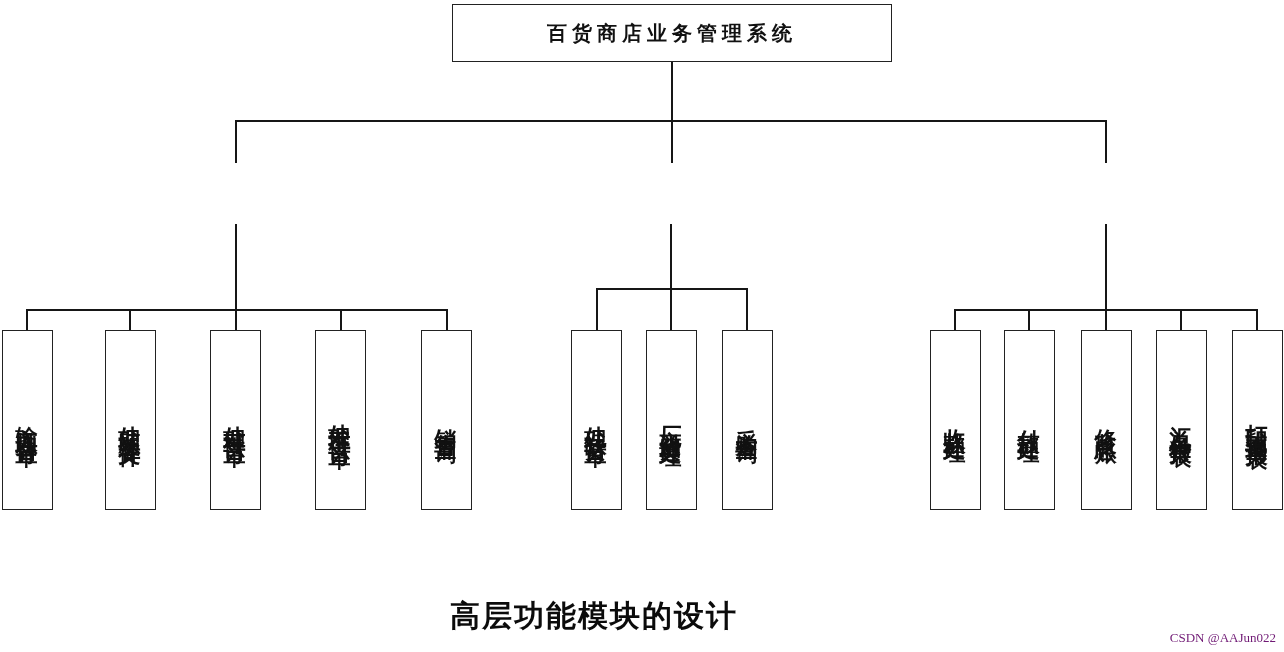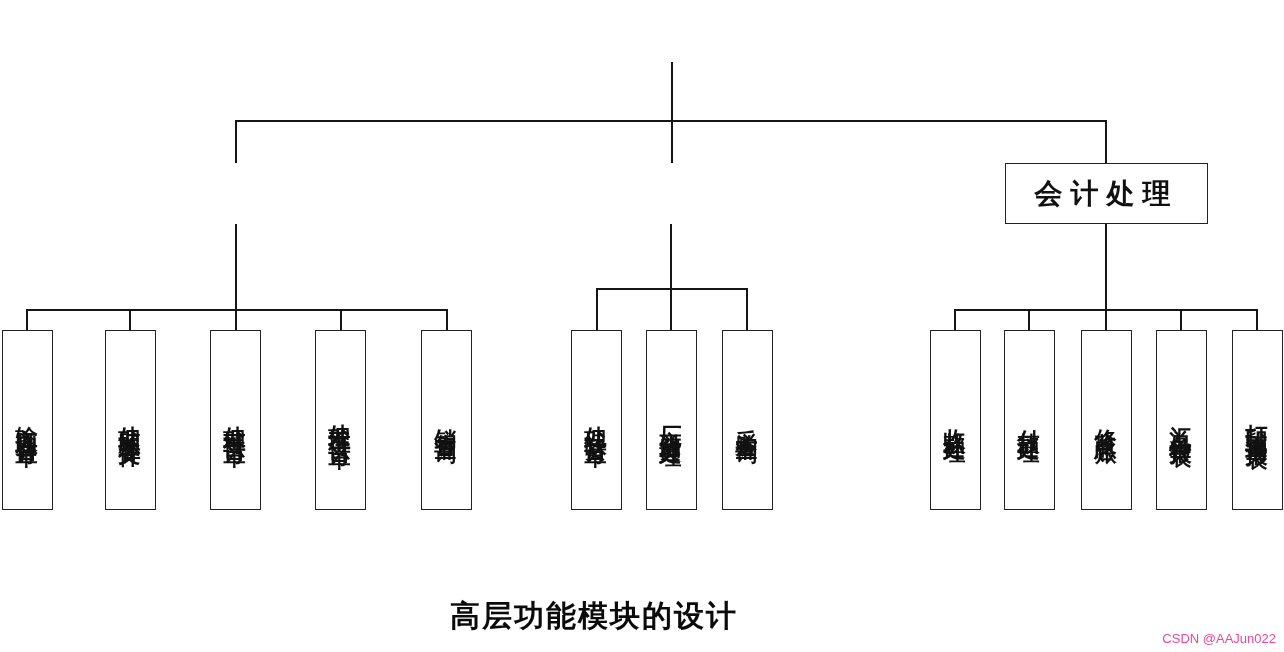--- a/index.html
+++ b/index.html
@@ -24,21 +24,21 @@
   .leaf{
     top:330px;width:51px;height:180px;font-size:22px;font-weight:600;
     writing-mode:vertical-rl;text-orientation:upright;letter-spacing:4px;line-height:1;
   }
   .caption{
     position:absolute;left:450px;top:596px;width:440px;text-align:left;
     font-size:30px;font-weight:bold;letter-spacing:2px;color:#0b0b0b;
   }
   .watermark{
     position:absolute;right:8px;bottom:6px;font-size:13px;
-    font-family:Liberation Sans, sans-serif;color:#ec4899;
+    font-family:Liberation Serif, serif;color:#701a75;
   }
 </style>
 </head>
 <body>
 
 <div class="canvas">
 
   <div class="vline" style="left:671px;top:62px;height:101px;"></div>
 
   <div class="hline" style="left:236px;top:120px;width:870px;"></div>
@@ -59,24 +59,24 @@
   <div class="vline" style="left:446px;top:309px;height:21px;"></div>
 
   <div class="vline" style="left:596px;top:288px;height:42px;"></div>
   <div class="vline" style="left:746px;top:288px;height:42px;"></div>
 
   <div class="vline" style="left:954px;top:309px;height:21px;"></div>
   <div class="vline" style="left:1028px;top:309px;height:21px;"></div>
   <div class="vline" style="left:1180px;top:309px;height:21px;"></div>
   <div class="vline" style="left:1256px;top:309px;height:21px;"></div>
 
+  <div class="node root">
+    <span>百货商店业务管理系统</span>
+  </div>
 
-  <div class="node l2 l2-accounting">
-    <span>会计处理</span>
-  </div>
 
   <div class="node leaf" style="left:2px;">
     <span>输入顾客订单</span>
   </div>
   <div class="node leaf" style="left:105px;">
     <span>处理顾客文件</span>
   </div>
   <div class="node leaf" style="left:210px;">
     <span>处理可供订单</span>
   </div>

